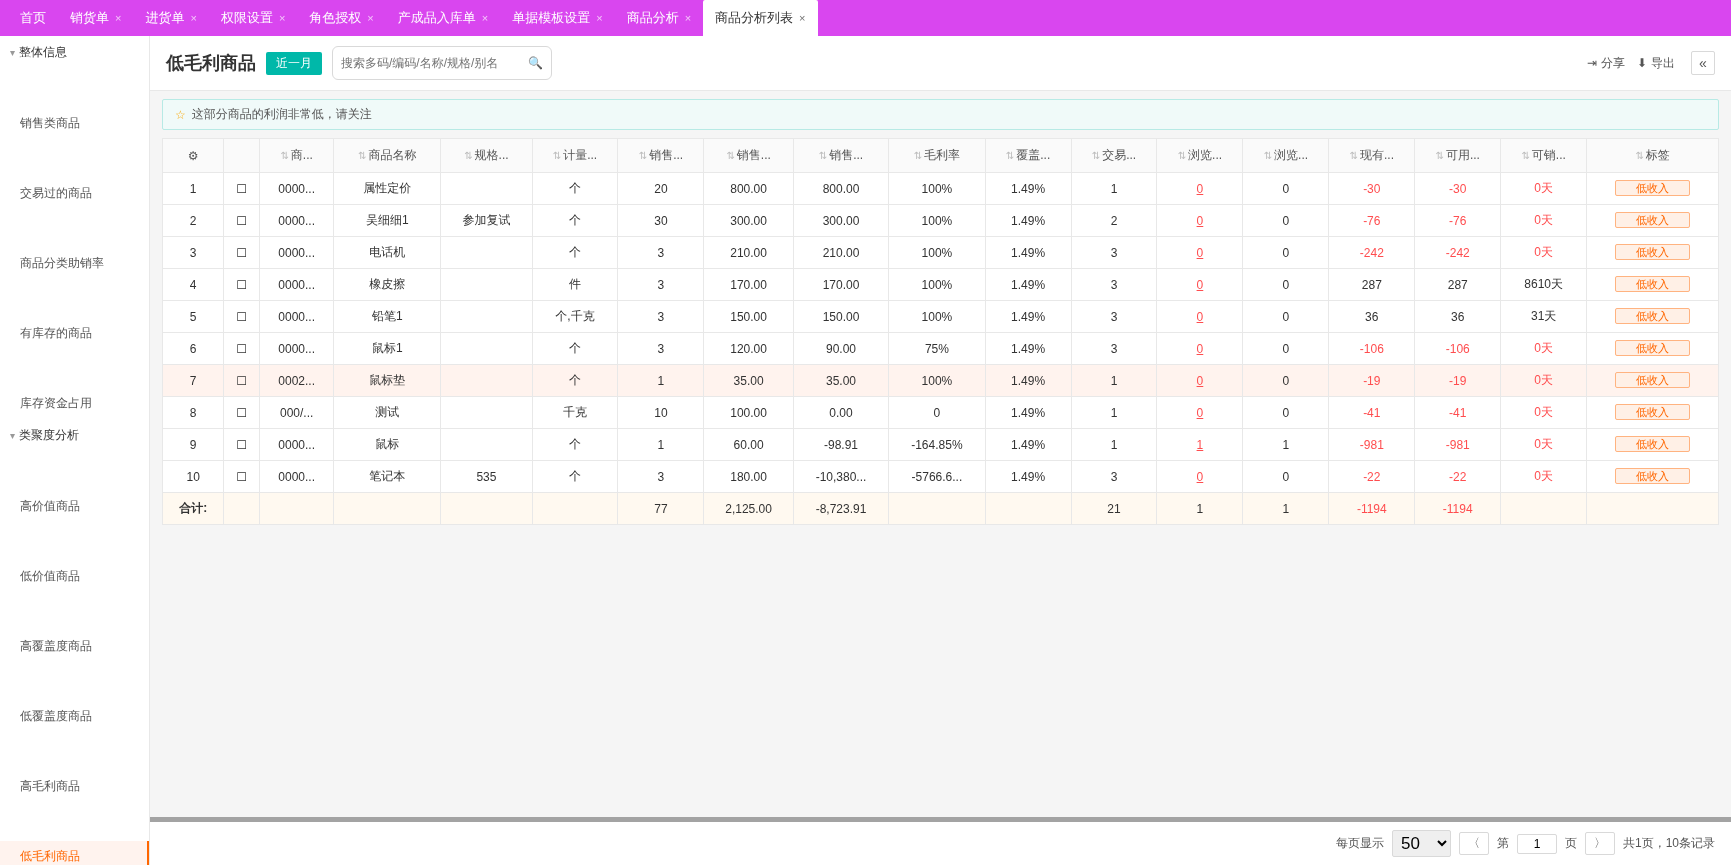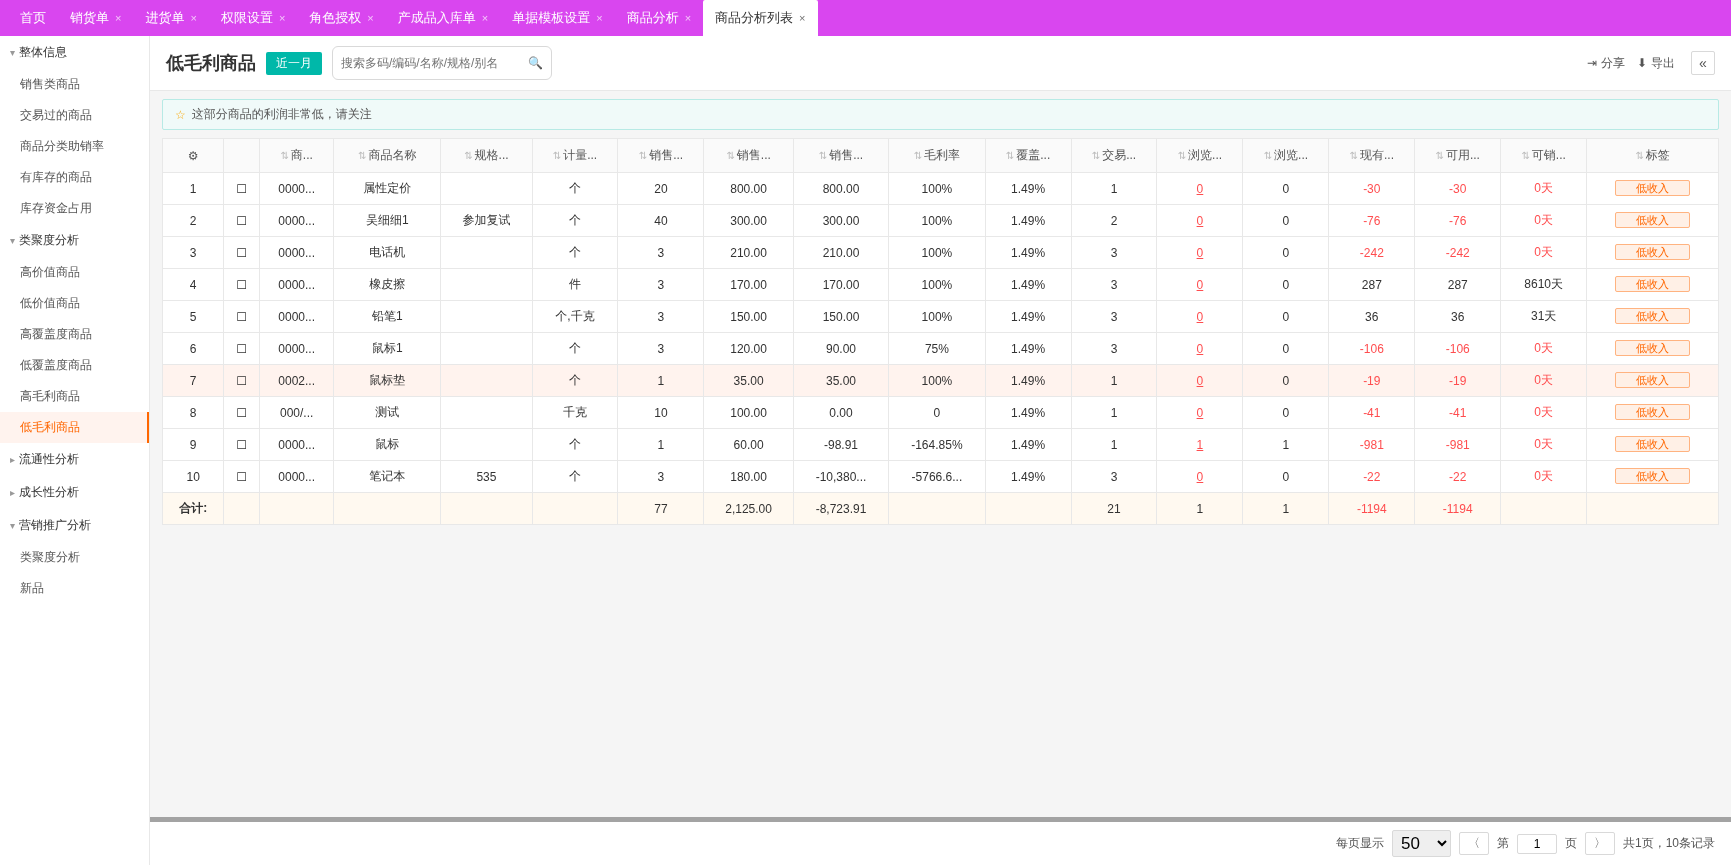--- a/index.html
+++ b/index.html
@@ -49,20 +49,21 @@
       font-size: 12px;
       cursor: pointer;
     }
     .sidebar-group-title .arrow { margin-right: 4px; color: #999; font-size: 10px; }
     .sidebar-item {
       padding: 7px 10px 7px 20px;
       color: #555;
       font-size: 12px;
       cursor: pointer;
       white-space: nowrap;
+      margin-top: 39px;
     }
     .sidebar-item.active { background: #fff3ee; color: #ff6600; border-right: 2px solid #ff6600; }
 
     
     .content-area {
       flex: 1;
       display: flex;
       flex-direction: column;
       overflow: hidden;
       background: #f5f5f5;
@@ -356,21 +357,21 @@
               <td><span class="text-red">0天</span></td>
               <td><span class="tag-badge">低收入</span></td>
             </tr>
             <tr>
               <td>2</td>
               <td>☐</td>
               <td>0000...</td>
               <td>吴细细1</td>
               <td>参加复试</td>
               <td>个</td>
-              <td>40</td>
+              <td>30</td>
               <td>300.00</td>
               <td>300.00</td>
               <td>100%</td>
               <td>1.49%</td>
               <td>2</td>
               <td><span class="underline text-red">0</span></td>
               <td>0</td>
               <td><span class="text-red">-76</span></td>
               <td><span class="text-red">-76</span></td>
               <td><span class="text-red">0天</span></td>

